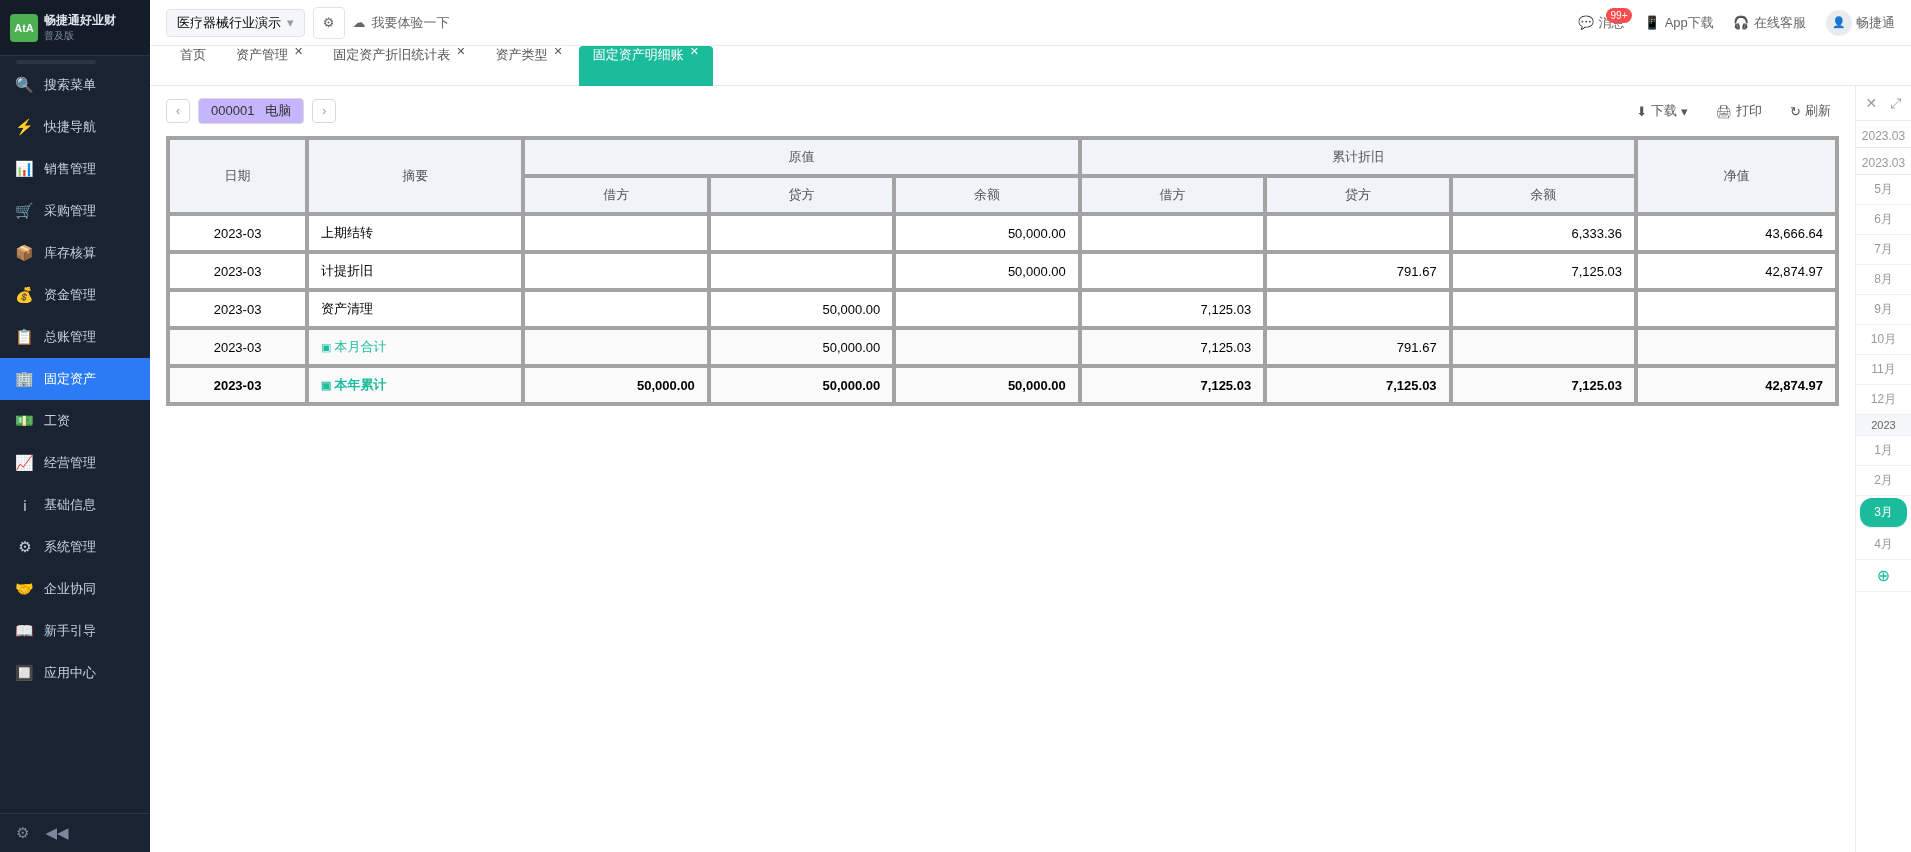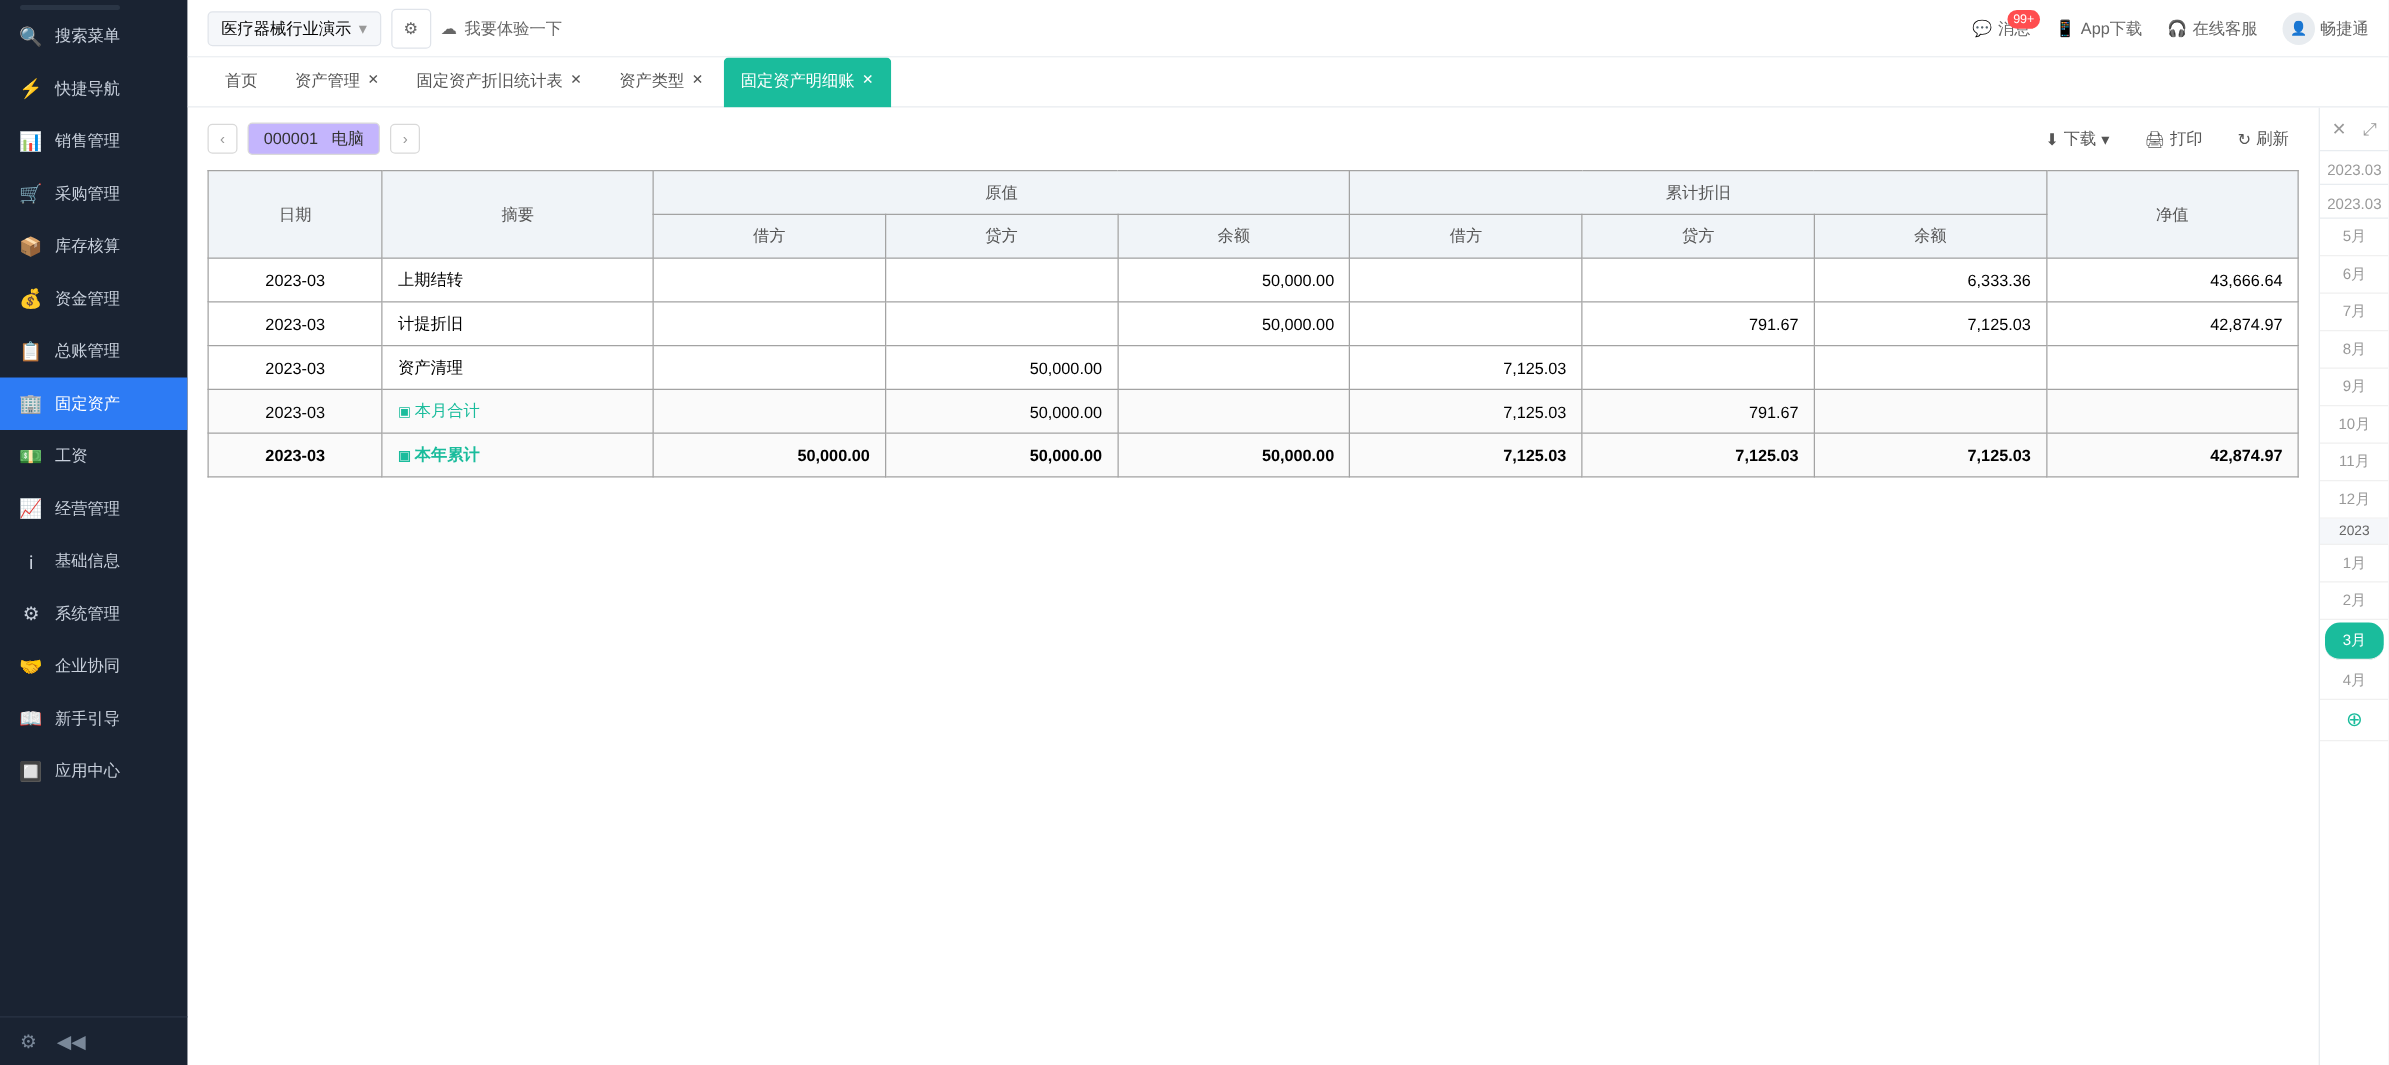--- a/index.html
+++ b/index.html
@@ -186,21 +186,21 @@
       height: 40px;
       display: flex;
       align-items: center;
       padding: 0 16px;
       border-bottom: 1px solid #e8ecf0;
       flex-shrink: 0;
       gap: 2px;
     }
     .tab {
       display: flex;
-      align-items: center;
+      align-items: flex-start;
       gap: 6px;
       padding: 0 14px;
       height: 40px;
       cursor: pointer;
       font-size: 13px;
       color: #555;
       border-bottom: 2px solid transparent;
       white-space: nowrap;
     }
     .tab.active {
@@ -272,21 +272,21 @@
       border-radius: 4px;
     }
 
     
     .data-table {
       width: 100%;
       border-collapse: collapse;
       font-size: 13px;
     }
     .data-table th, .data-table td {
-      border: 1px solid #a3a3a3;
+      border: 4px solid #a3a3a3;
       padding: 8px 12px;
       text-align: right;
     }
     .data-table th {
       background: #f0f4f8;
       color: #555;
       font-weight: normal;
       text-align: center;
     }
     .data-table td:nth-child(1),
@@ -365,20 +365,27 @@
       height: 22px;
       display: flex;
       align-items: center;
       justify-content: center;
     }
   </style>
 </head>
 <body>
 
 <div class="sidebar">
+  <div class="sidebar-header">
+    <div class="sidebar-logo-icon">AtA</div>
+    <div class="sidebar-header-text">
+      <span class="sidebar-title">畅捷通好业财</span>
+      <span class="sidebar-subtitle">普及版</span>
+    </div>
+  </div>
 
   <div style="display:flex;align-items:flex-start;height:8px;padding:2px 0 0 16px;">
     <div style="width:80px;height:4px;background:#2a3545;border-radius:2px;margin-top:2px;"></div>
   </div>
 
   <div class="sidebar-scroll">
 
     <div class="sidebar-nav-item">
       <span class="sidebar-nav-icon">🔍</span>
       <span>搜索菜单</span>

